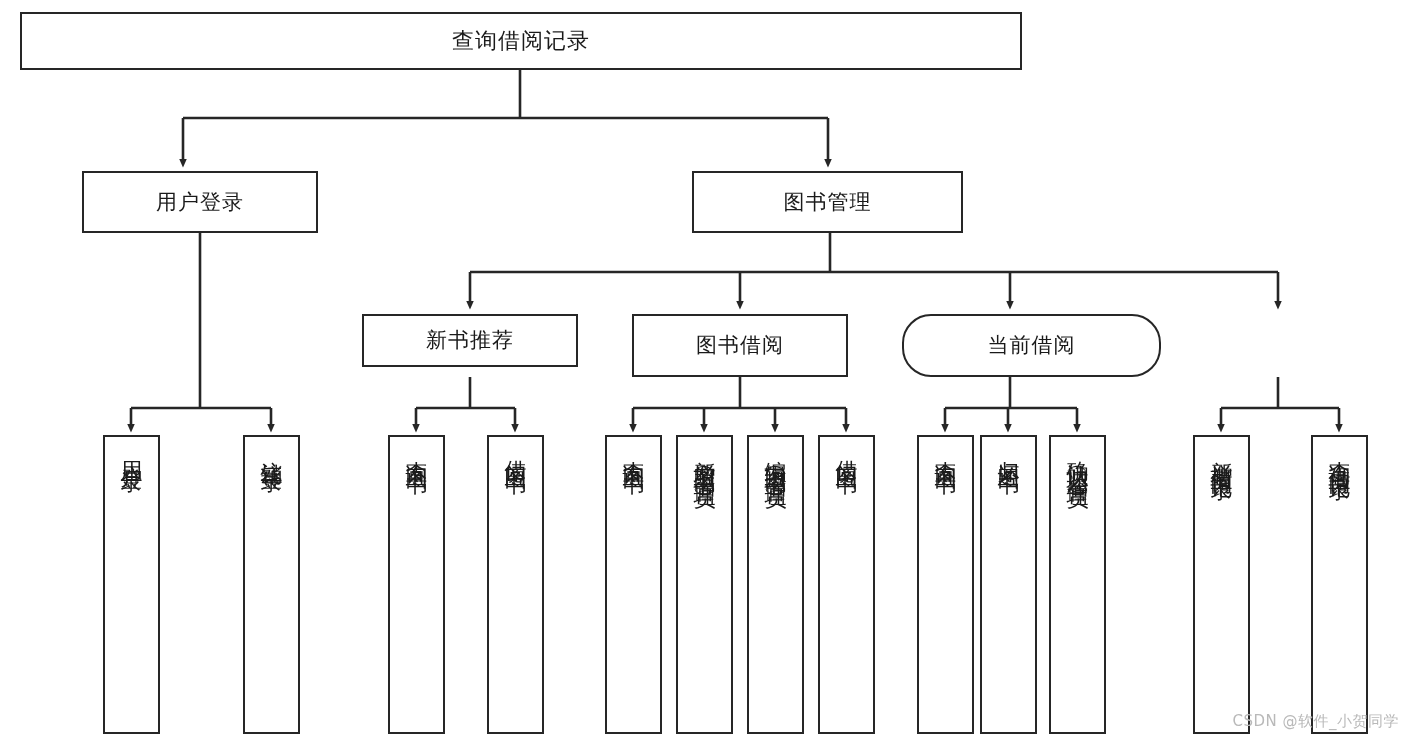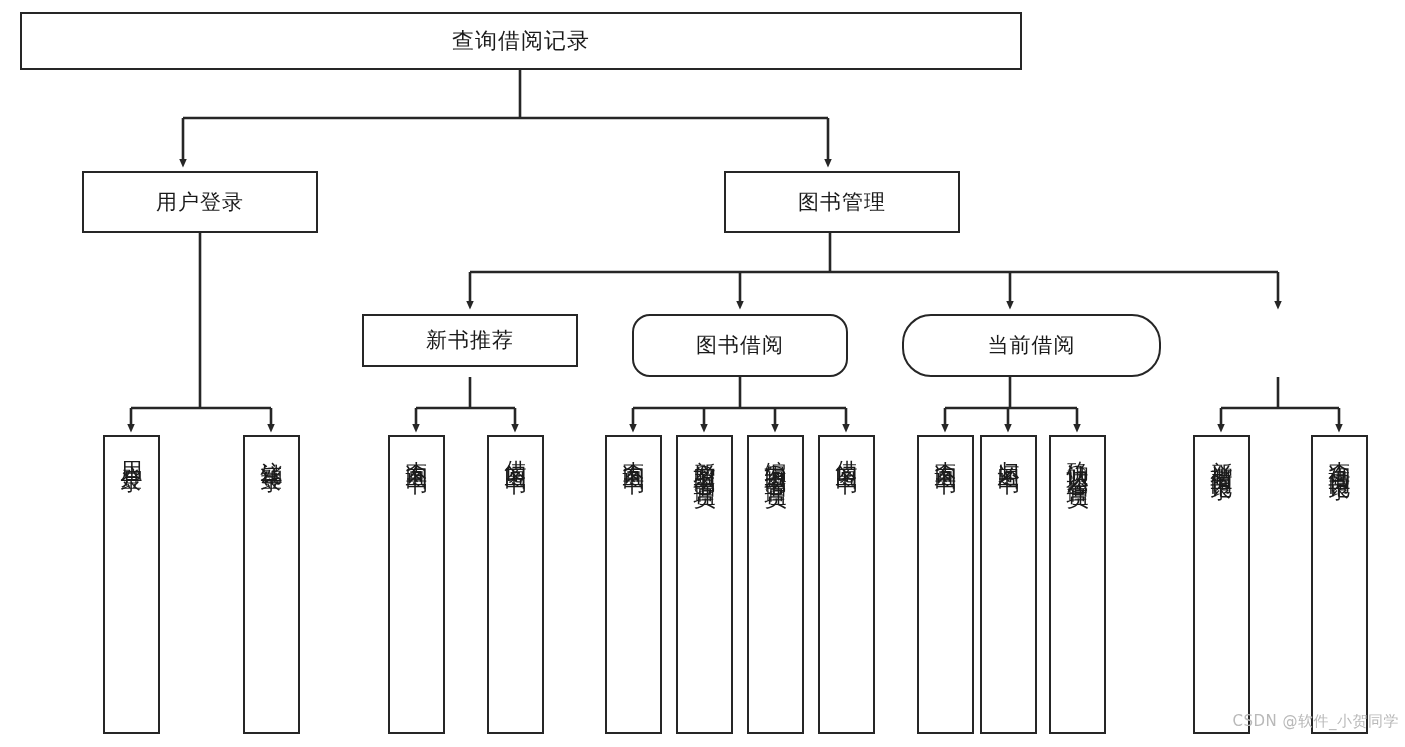--- a/index.html
+++ b/index.html
@@ -78,28 +78,28 @@
     </g>
   </svg>
 
   <div class="node h" id="n-root" style="left:20px;top:12px;width:1002px;height:58px;">
     <span class="lbl">查询借阅记录</span>
   </div>
 
   <div class="node h" style="left:82px;top:171px;width:236px;height:62px;">
     <span class="lbl">用户登录</span>
   </div>
-  <div class="node h" style="left:724px;top:171px;width:236px;height:62px;">
+  <div class="node h" style="left:692px;top:171px;width:271px;height:62px;">
     <span class="lbl">图书管理</span>
   </div>
 
   <div class="node h" style="left:362px;top:314px;width:216px;height:53px;">
     <span class="lbl">新书推荐</span>
   </div>
-  <div class="node h" style="left:632px;top:314px;width:216px;height:63px;border-radius:18px;">
+  <div class="node h" style="left:632px;top:314px;width:216px;height:63px;">
     <span class="lbl">图书借阅</span>
   </div>
   <div class="node h" style="left:902px;top:314px;width:259px;height:63px;border-radius:29px;">
     <span class="lbl">当前借阅</span>
   </div>
 
   <div class="node v" style="left:103px;top:435px;width:57px;height:299px;">
     <span class="lbl">用户登录</span>
   </div>
   <div class="node v" style="left:243px;top:435px;width:57px;height:299px;">

